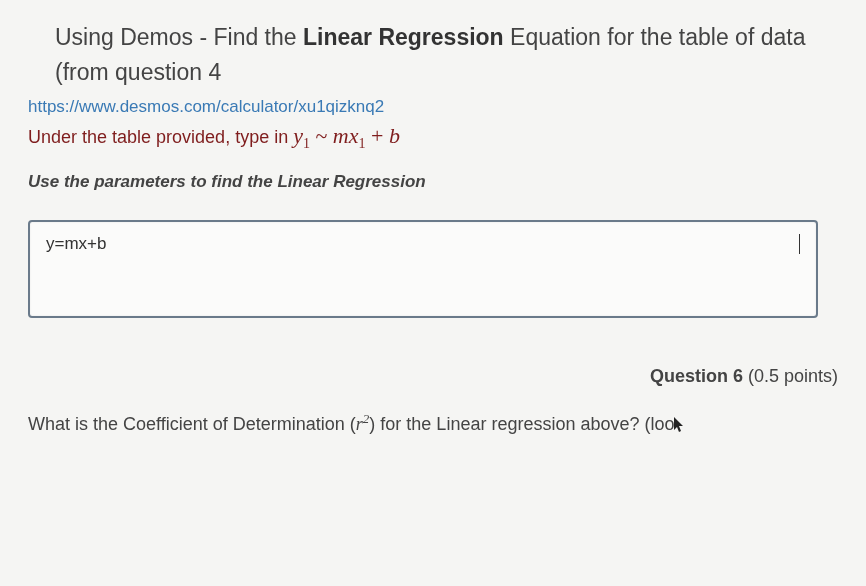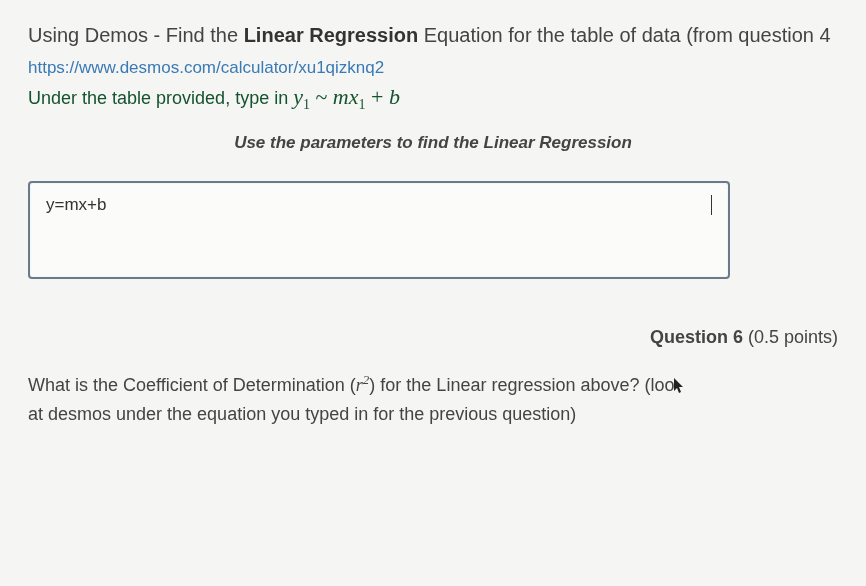--- a/index.html
+++ b/index.html
@@ -10,38 +10,39 @@
     body {
       font-family: 'Segoe UI', Arial, sans-serif;
       background: #f5f5f3;
       width: 866px;
       height: 586px;
       padding: 20px 28px;
       color: #333;
       position: relative;
     }
     .question-text {
-      font-size: 20px;
+      font-size: 23px;
       line-height: 1.5;
       color: #444;
       margin-bottom: 8px;
+      margin-left: 27px;
     }
     .bold {
       font-weight: 700;
       color: #333;
     }
     .link {
       color: #3a7ab5;
       font-size: 17px;
       margin-top: 6px;
       margin-bottom: 6px;
     }
     .instruction {
       font-size: 18px;
-      color: #14532d;
+      color: #7f1d1d;
       margin-bottom: 20px;
     }
     .formula {
       font-family: 'Times New Roman', serif;
       font-style: italic;
       font-size: 22px;
     }
     .formula .sub {
       font-size: 14px;
       vertical-align: sub;
@@ -49,24 +50,23 @@
     }
     .formula .op {
       font-style: normal;
     }
     .use-params {
       font-size: 17px;
       font-style: italic;
       font-weight: 600;
       color: #444;
       margin-bottom: 28px;
-      text-align: center;
     }
     .answer-box {
-      width: 702px;
+      width: 790px;
       height: 98px;
       border: 2px solid #6a7a8a;
       border-radius: 4px;
       background: #fbfbfa;
       padding: 12px 16px;
       margin-bottom: 48px;
       box-shadow: inset 0 0 2px rgba(0,0,0,0.1);
     }
     .answer-box textarea, .answer-input {
       font-size: 17px;
@@ -138,14 +138,13 @@
 
 <div class="q6-header">
   <span class="qlabel">Question 6</span>
   <span>(0.5 points)</span>
 </div>
 
 <div class="q6-text">
   <span>What is the Coefficient of Determination (</span><span class="r2"><span>r</span><sup>2</sup></span><span>) for the Linear regression above? (loo</span><span class="cursor-icon"><svg viewBox="0 0 14 18" width="14" height="18">
         <path d="M1 1 L1 14 L4 11 L6 16 L8 15 L6 10 L10 10 Z" fill="#222"></path>
       </svg></span><br>
-  <span>at desmos under the equation you typed in for the previous question)</span>
 </div>
 
 </body></html>

